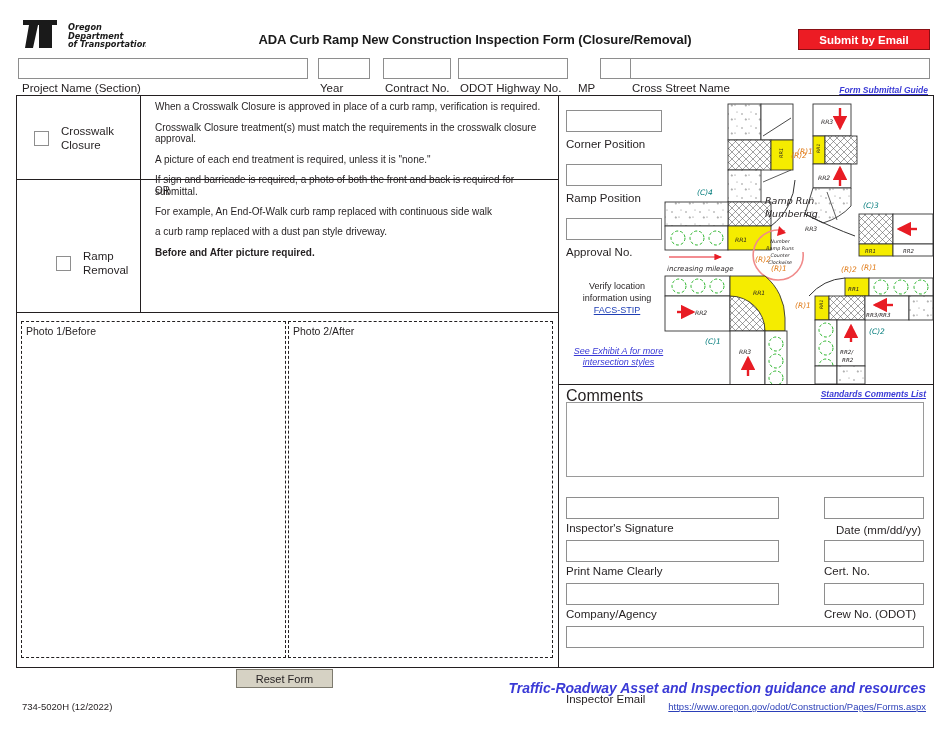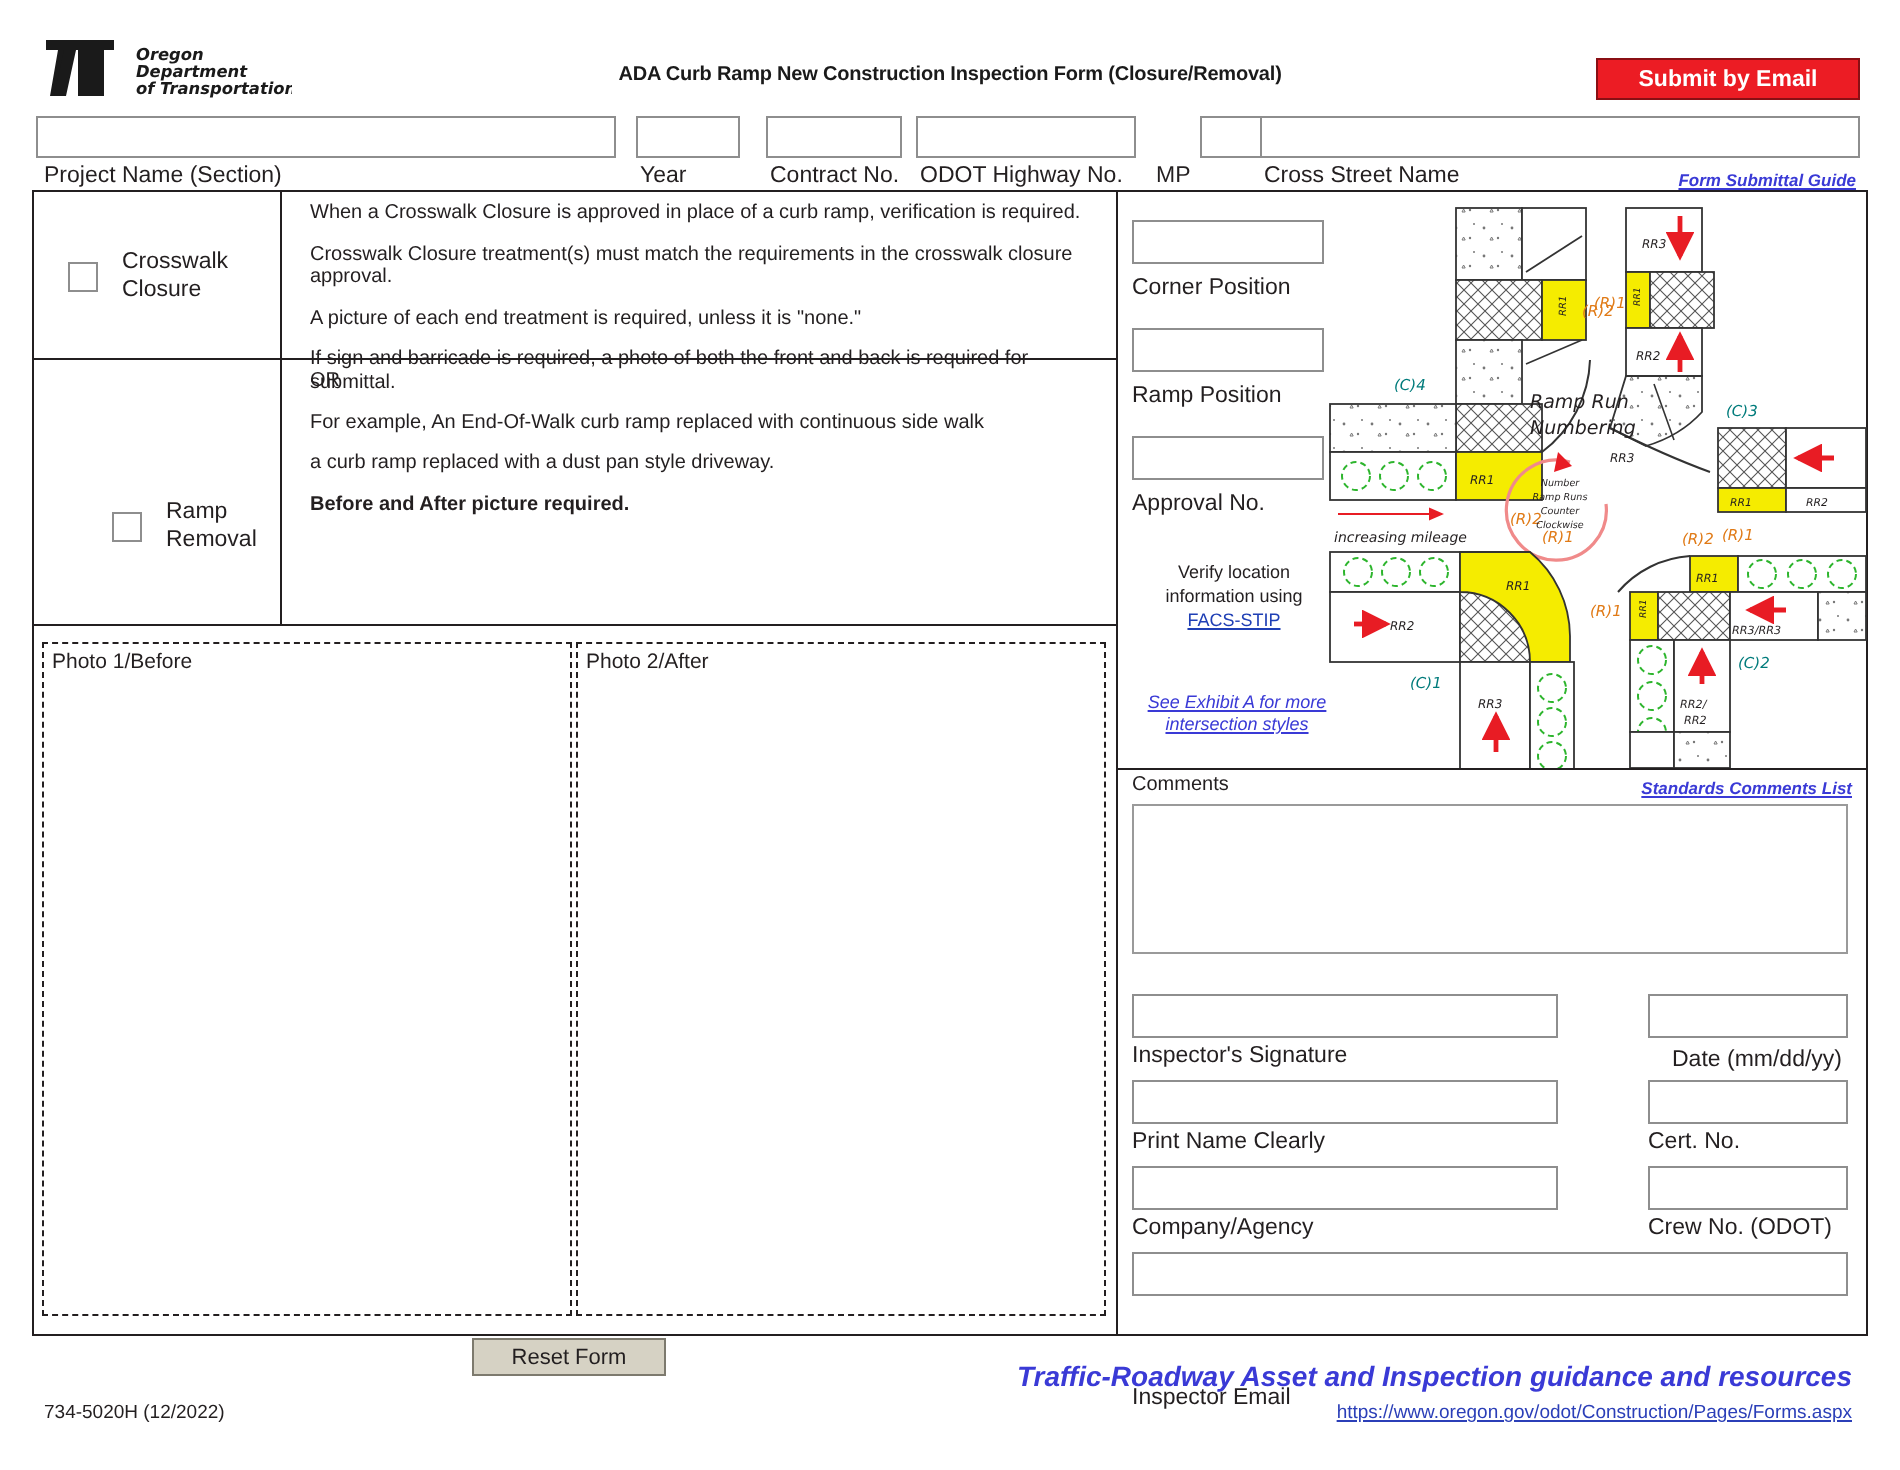--- a/index.html
+++ b/index.html
@@ -20,21 +20,21 @@
     position: absolute; left: 0; top: 0; width: 786px; height: 54px;
   }
   .logo {
     position: absolute; left: 18px; top: 16px;
     width: 128px; height: 38px;
   }
   .logo svg { display: block; }
   .form-title {
     position: absolute; left: 160px; top: 32px; width: 630px;
     text-align: center;
-    font-size: 10px; font-weight: bold; letter-spacing: -0.1px;
+    font-size: 13px; font-weight: bold; letter-spacing: -0.1px;
     color: #1a1a1a;
   }
   .submit-email-btn {
     position: absolute; left: 798px; top: 29px;
     width: 132px; height: 21px;
     background: #ec1c24;
     border: 1px solid #8a0f14;
     color: #ffffff;
     font-size: 11.5px; font-weight: bold;
     display: flex; align-items: center; justify-content: center;
@@ -122,21 +122,21 @@
     font-style: italic; color: #3a3ad6; text-decoration: underline;
     cursor: pointer;
   }
 
   
   .diagram { position: absolute; left: 96px; top: 0px; width: 280px; height: 288px; }
   .diagram svg { display: block; }
 
   
   .comments-block { position: absolute; left: 559px; top: 385px; width: 375px; height: 282px; }
-  .comments-title { position: absolute; left: 7px; top: 2px; font-size: 10px; }
+  .comments-title { position: absolute; left: 7px; top: 2px; font-size: 16px; }
   .std-comments {
     position: absolute; right: 8px; top: 4px;
     font-size: 8.5px; font-style: italic; font-weight: bold;
     color: #3a3ad6; text-decoration: underline; cursor: pointer;
   }
   .comments-area {
     position: absolute; left: 7px; top: 17px; width: 358px; height: 75px;
     border: 1px solid #9a9a9a; background: #fff;
     resize: none; font-size: 11px; padding: 3px;
     font-family: "Liberation Sans", sans-serif;

